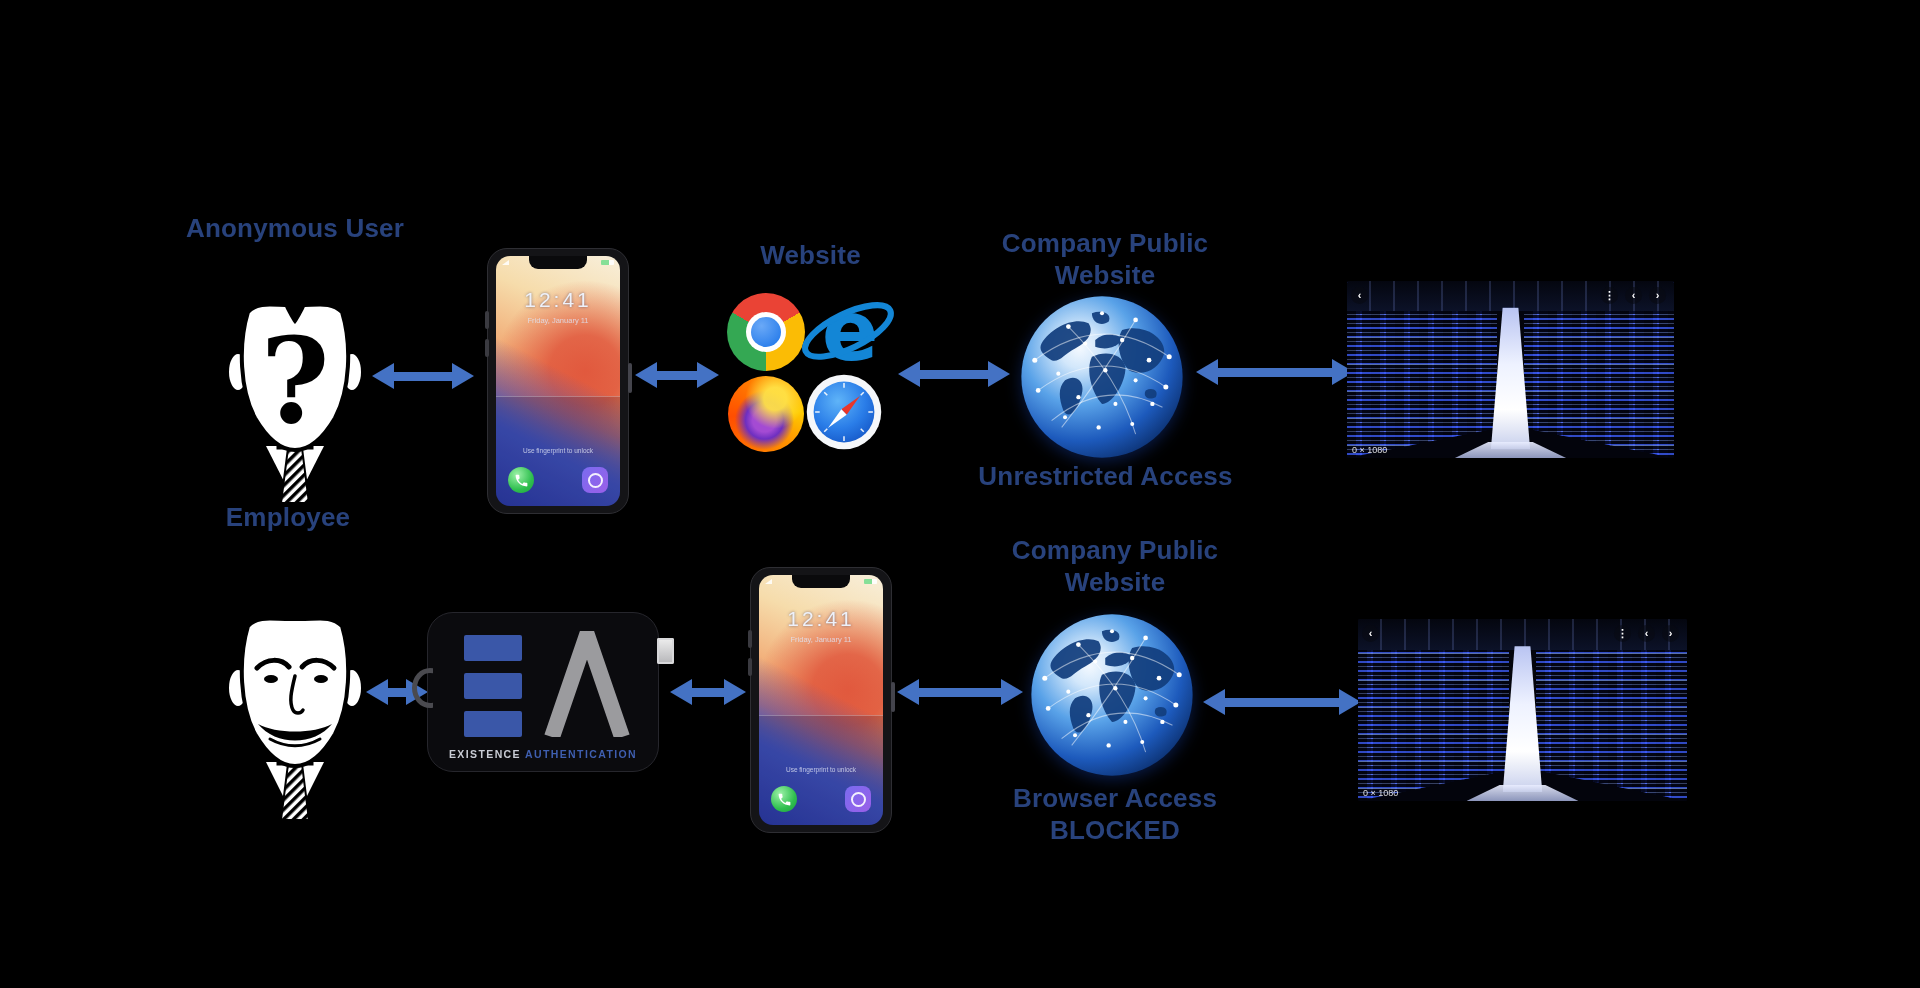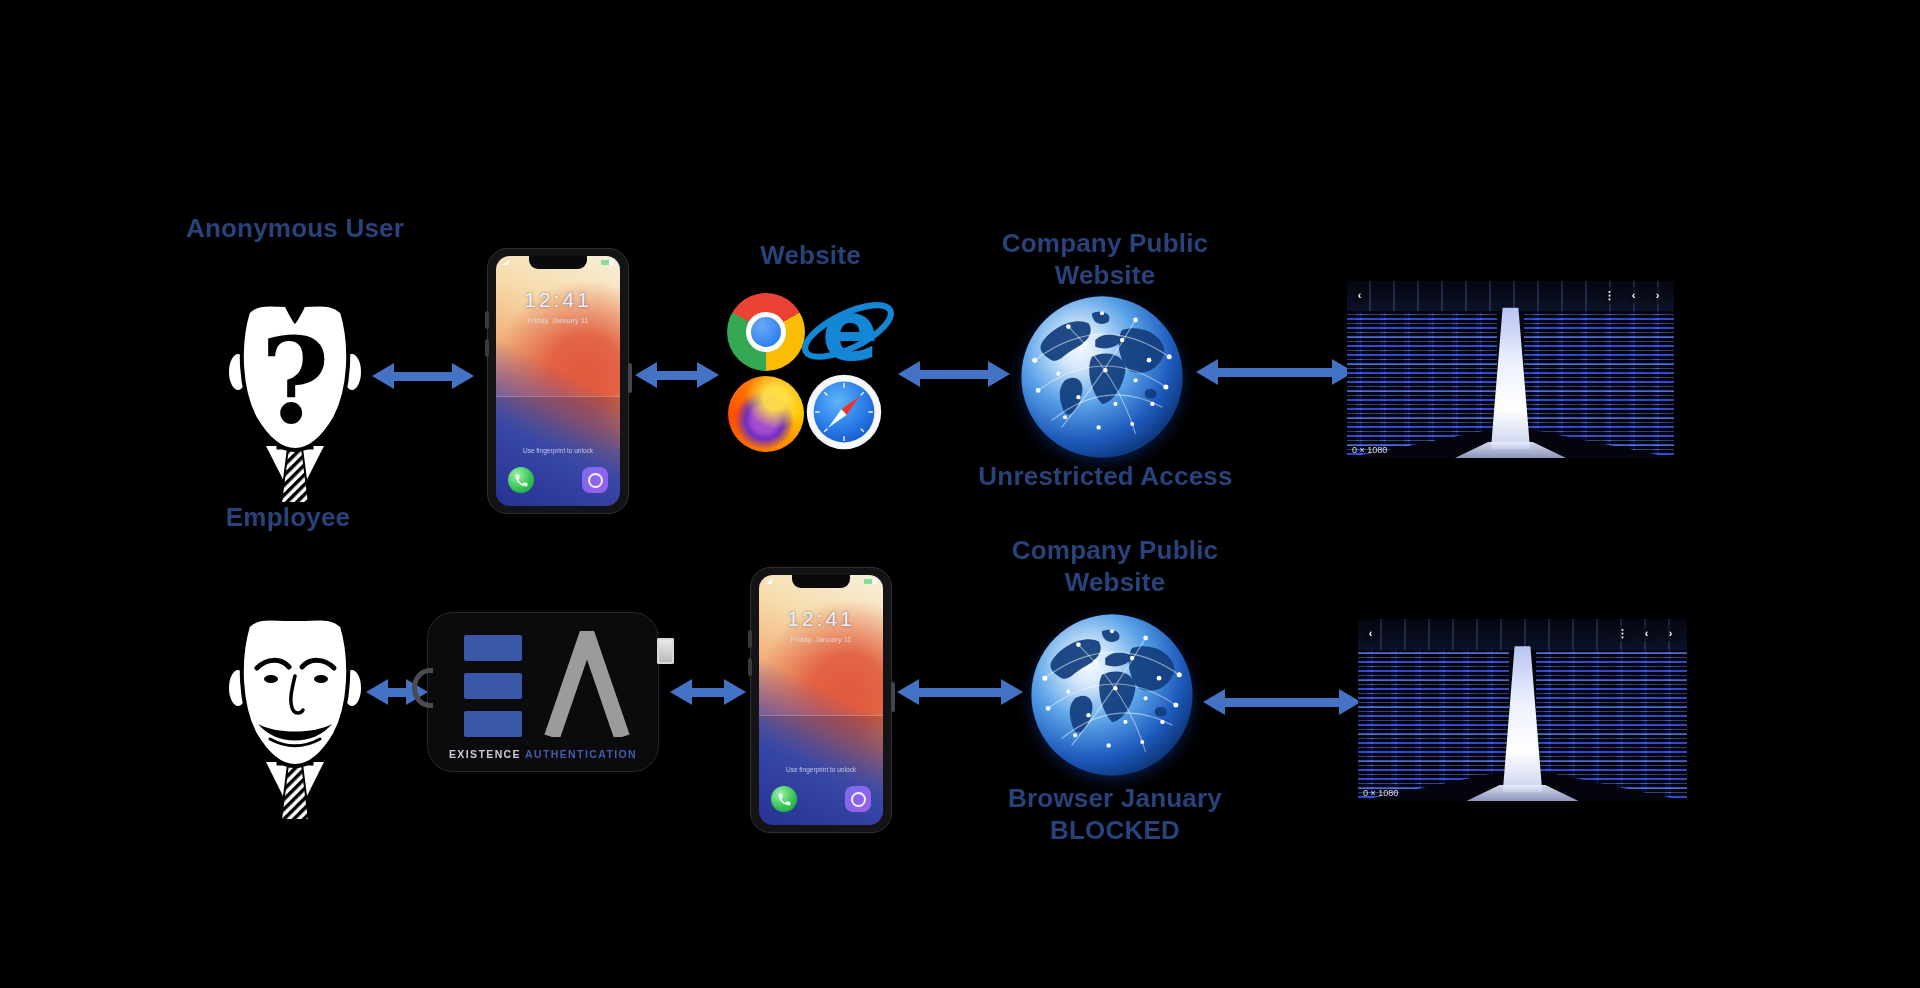--- a/index.html
+++ b/index.html
@@ -407,21 +407,21 @@
           <circle cx="58" cy="66" r="1.2"></circle>
         <circle cx="80" cy="66" r="1.3"></circle>
           <circle cx="28" cy="74" r="1.2"></circle>
           <circle cx="48" cy="80" r="1.3"></circle>
         <circle cx="68" cy="78" r="1.2"></circle>
       </g>
     </svg>
   </div>
 
   <div class="lbl" style="left:995px;top:783px;width:240px;">
-    <div>Browser January</div>
+    <div>Browser Access</div>
     <div>BLOCKED</div>
   </div>
 
   <div class="arrow" style="left:1203px;top:689px;width:158px;">
     <i class="ah al"></i>
       <i class="sh"></i>
       <i class="ah ar"></i>
     </div>
 
 

